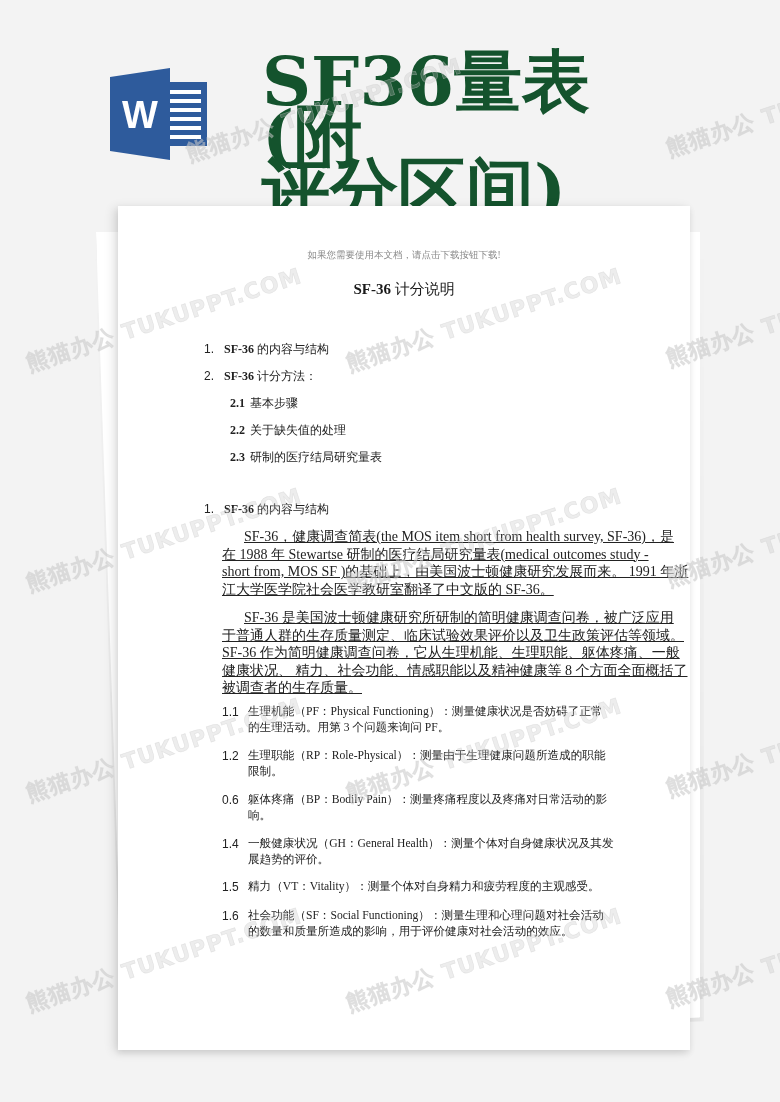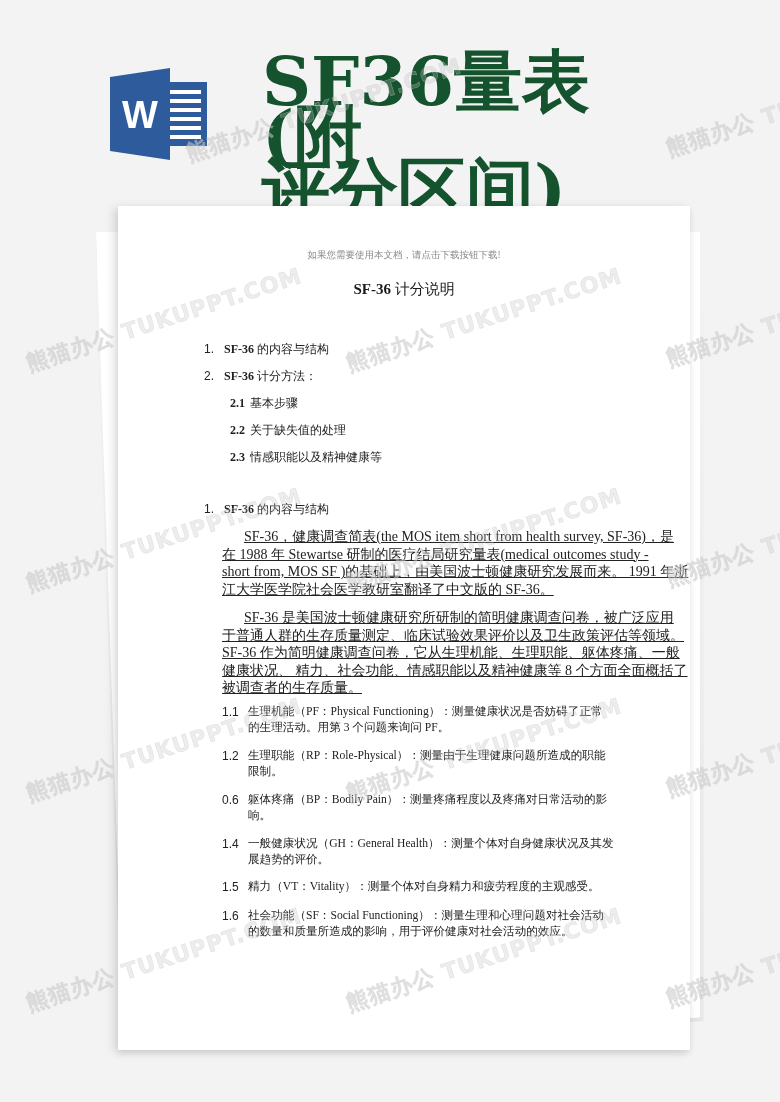--- a/index.html
+++ b/index.html
@@ -239,21 +239,21 @@
       <div class="toc-item" style="left:0; top:27px;">
         <span class="num" style="width:20px;">2.</span><span class="bold">SF-36</span><span> 计分方法：</span>
       </div>
       <div class="toc-item" style="left:26px; top:54px;">
         <span class="bold" style="display:inline-block; width:20px;">2.1</span><span>基本步骤</span>
       </div>
       <div class="toc-item" style="left:26px; top:81px;">
         <span class="bold" style="display:inline-block; width:20px;">2.2</span><span>关于缺失值的处理</span>
       </div>
       <div class="toc-item" style="left:26px; top:108px;">
-        <span class="bold" style="display:inline-block; width:20px;">2.3</span><span>情感职能以及精神健康等</span>
+        <span class="bold" style="display:inline-block; width:20px;">2.3</span><span>研制的医疗结局研究量表</span>
       </div>
     </div>
 
     <div class="section">
       <div class="sec-heading">
         <span class="num" style="width:20px;">1.</span><span class="bold">SF-36</span><span> 的内容与结构</span>
       </div>
 
       <p class="para" style="top:28px; text-indent:0;">
         <span class="line" style="padding-left:22px;">SF-36，健康调查简表(the MOS item short from health survey, SF-36)，是</span>

